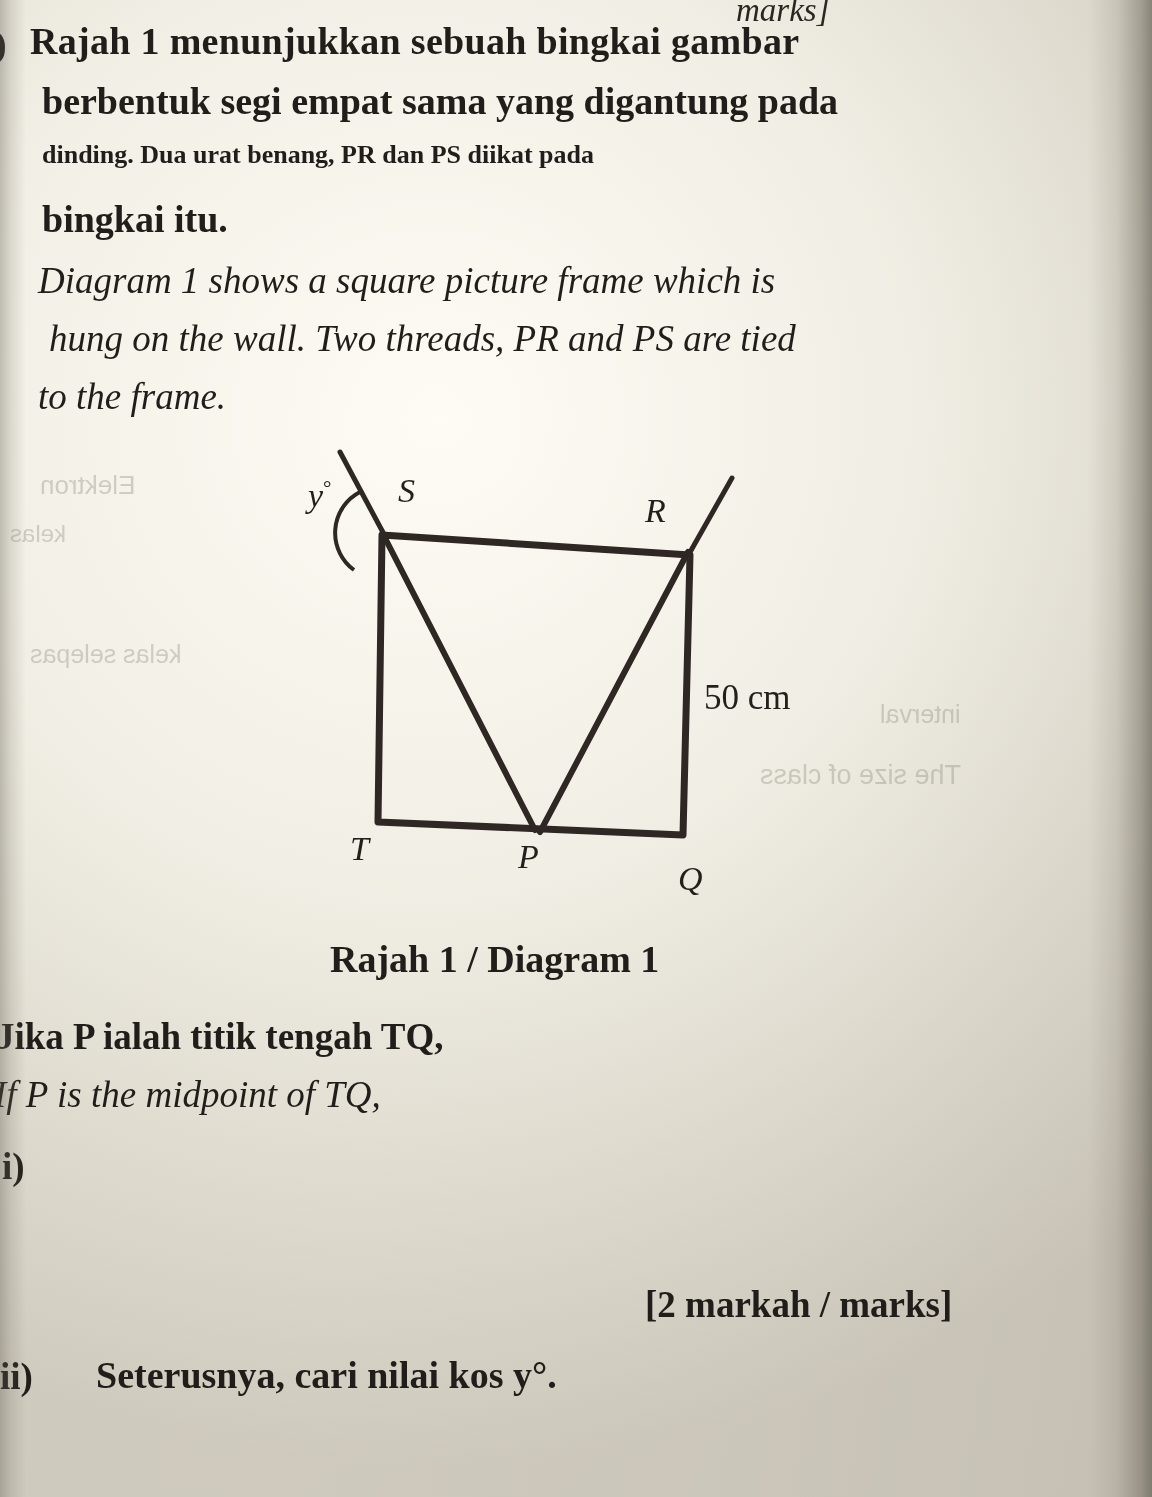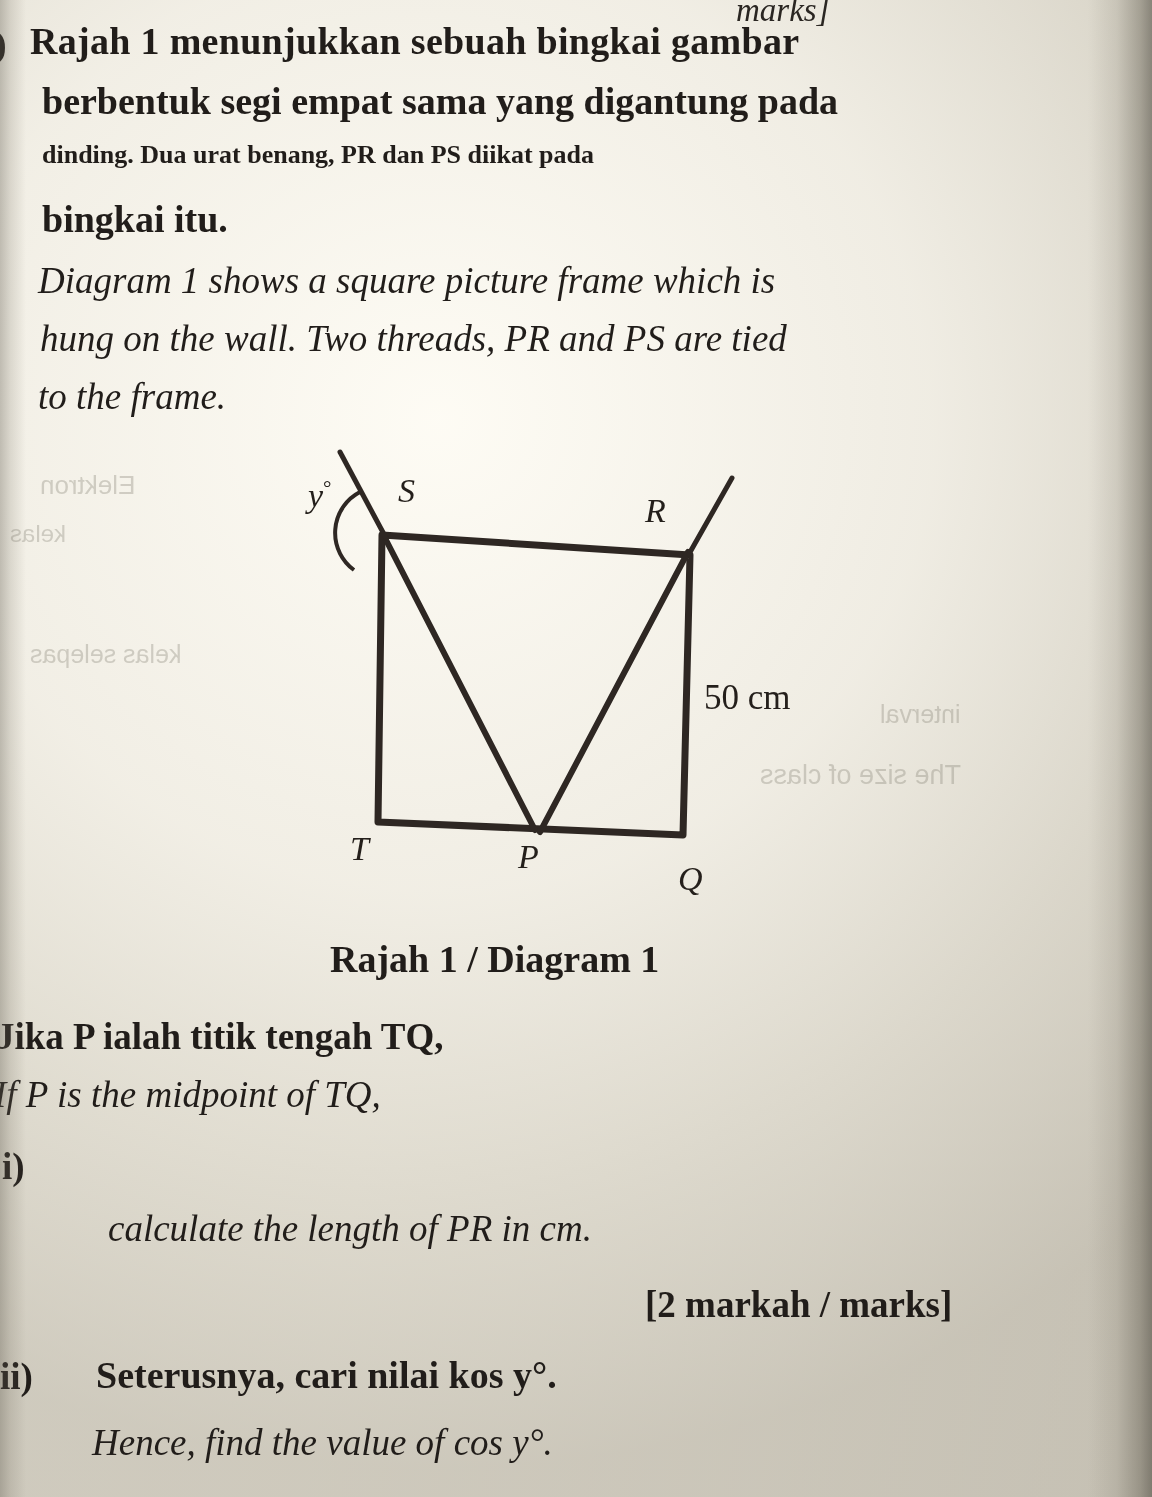--- a/index.html
+++ b/index.html
@@ -114,21 +114,21 @@
     <div id="top-crop">marks]</div>
 
     <div class="line malay" style="left:-6px; top:25px; font-size:38px;">)</div>
 
     <div class="line malay" style="left:30px; top:22px; font-size:38px; letter-spacing:0.3px;">Rajah 1 menunjukkan sebuah bingkai gambar</div>
     <div class="line malay" style="left:42px; top:82px; font-size:38px;">berbentuk segi empat sama yang digantung pada</div>
     <div class="line malay" style="left:42px; top:142px; font-size:26px;">dinding. Dua urat benang, PR dan PS diikat pada</div>
     <div class="line malay" style="left:42px; top:200px; font-size:38px;">bingkai itu.</div>
 
     <div class="line eng" style="left:38px; top:262px; font-size:37px;">Diagram 1 shows a square picture frame which is</div>
-    <div class="line eng" style="left:40px; top:320px; font-size:37px;">hung on the wall. Two threads, PR and PS are tied</div>
+    <div class="line eng" style="left:49px; top:320px; font-size:37px;">hung on the wall. Two threads, PR and PS are tied</div>
     <div class="line eng" style="left:38px; top:378px; font-size:37px;">to the frame.</div>
 
     <div id="figure">
       <svg width="600" height="500" viewBox="0 0 600 500">
 
         <g fill="none" stroke="#2e2723" stroke-width="7" stroke-linecap="round" stroke-linejoin="round">
           <path d="M 82 105 L 390 125 L 383 405 L 78 392 Z"></path>
         </g>
 
         <g fill="none" stroke="#2e2723" stroke-width="6" stroke-linecap="round">
@@ -156,24 +156,22 @@
     </div>
 
     <div class="line" style="left:330px; top:940px; font-size:38px;">
       <span class="malay">Rajah 1 / Diagram 1</span>
     </div>
 
     <div class="line malay" style="left:-4px; top:1018px; font-size:37px;">Jika P ialah titik tengah TQ,</div>
     <div class="line eng" style="left:-6px; top:1076px; font-size:37px;">If P is the midpoint of TQ,</div>
 
     <div class="line malay" style="left:2px; top:1148px; font-size:37px;">i)</div>
-    <div class="line eng" style="left:108px; top:1210px; font-size:37px;">calculate the length of PR in cm.</div>
     <div class="line malay" style="left:645px; top:1286px; font-size:37px;">[2 markah / marks]</div>
 
     <div class="line malay" style="left:0px; top:1358px; font-size:37px;">ii)</div>
     <div class="line malay" style="left:96px; top:1356px; font-size:38px;">Seterusnya, cari nilai kos y°.</div>
-    <div class="line eng" style="left:92px; top:1424px; font-size:37px;">Hence, find the value of cos y°.</div>
 
   </div>
 
   <div id="left-edge"></div>
   <div id="right-edge"></div>
 </div>
 
 </body></html>

